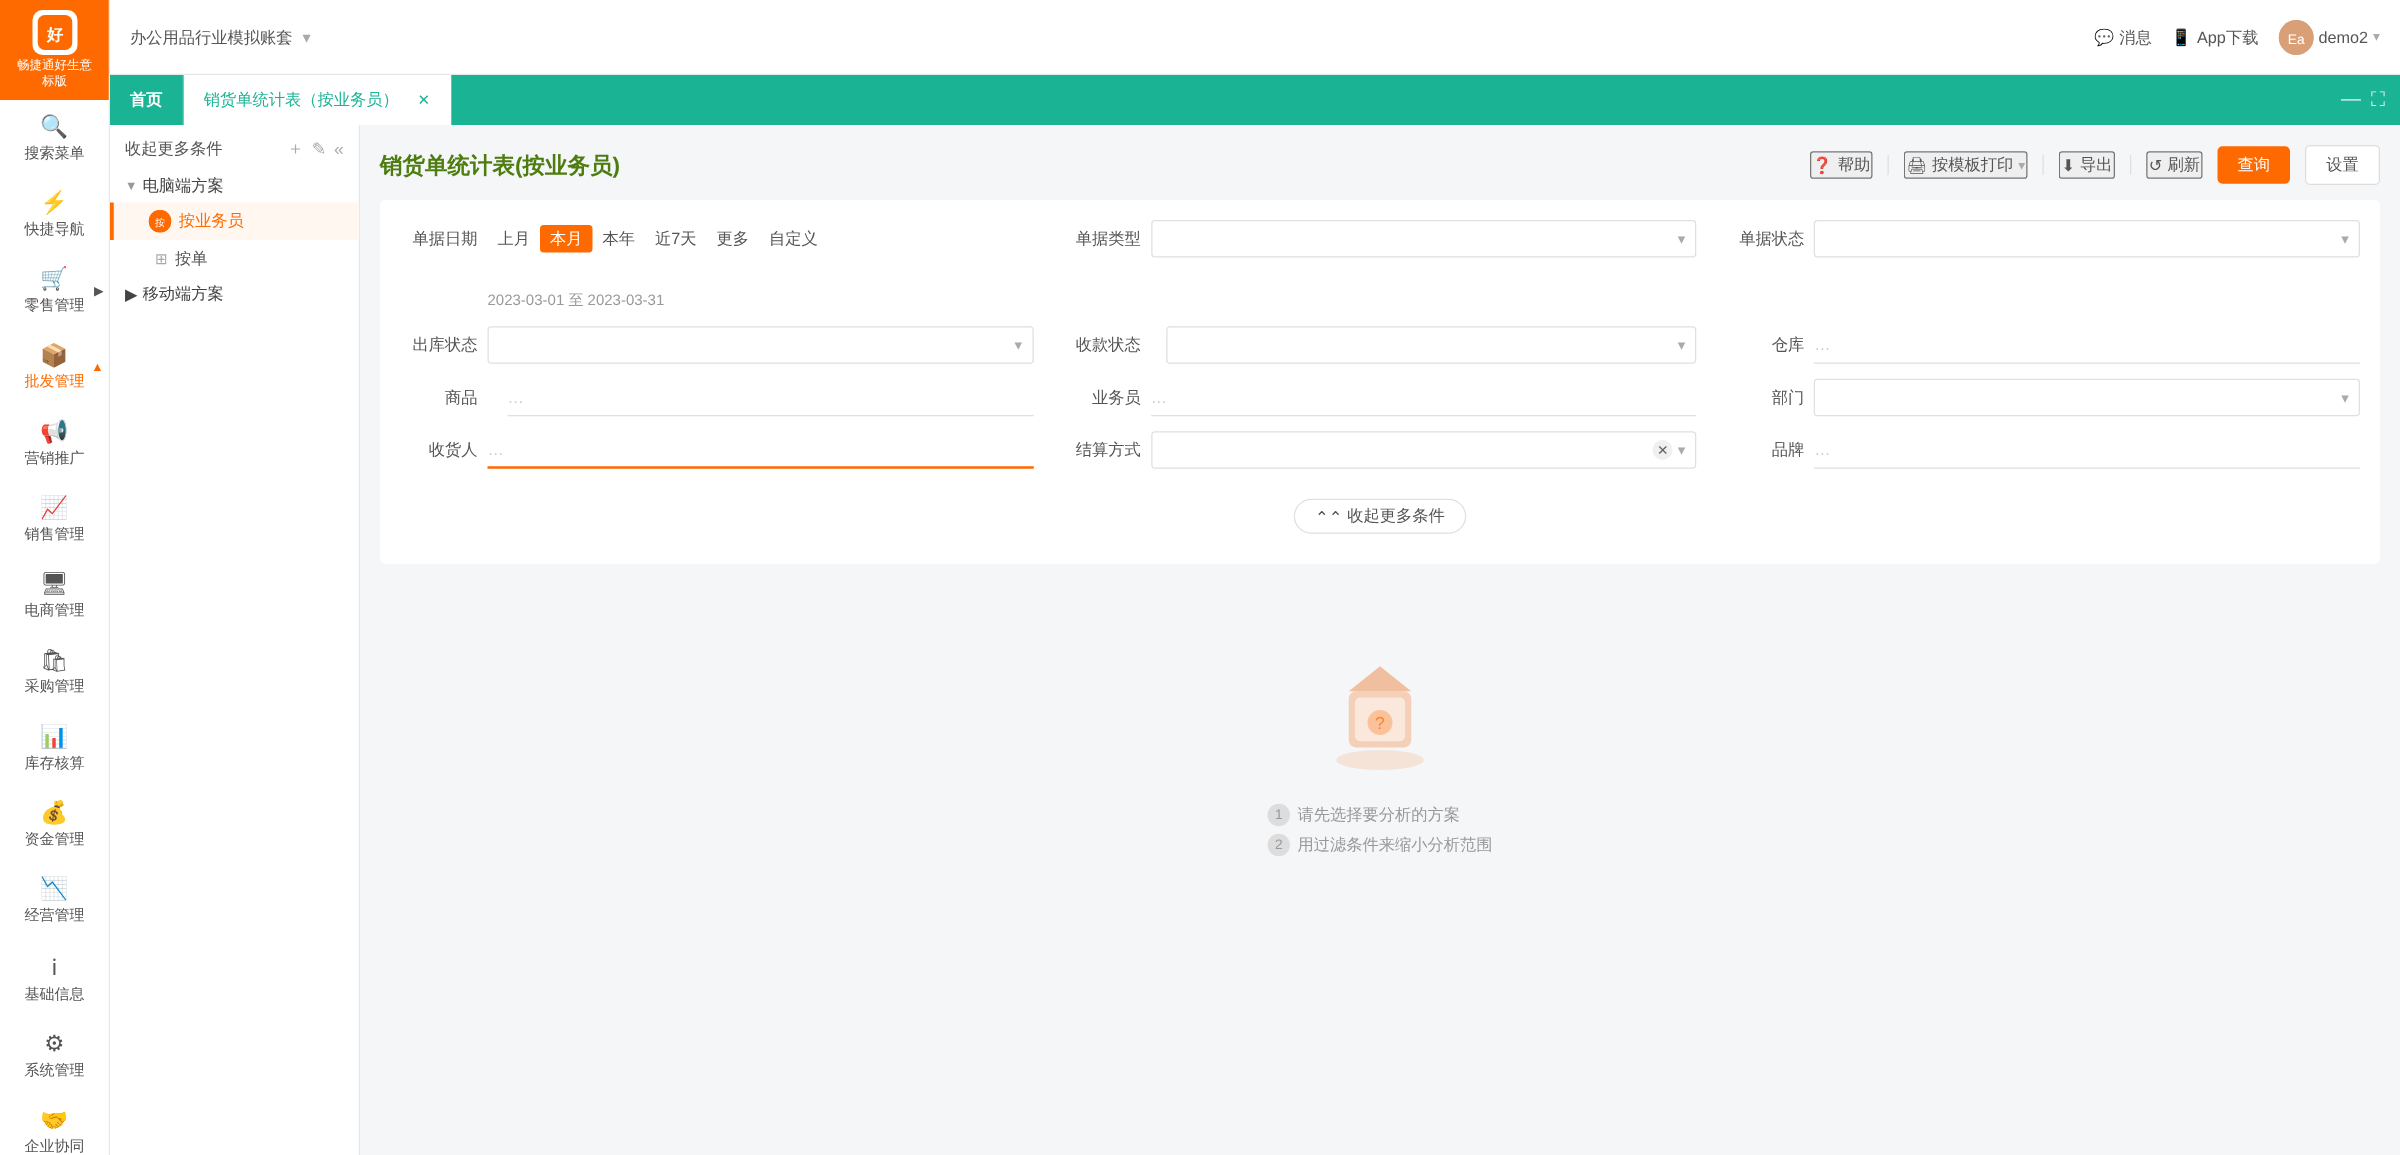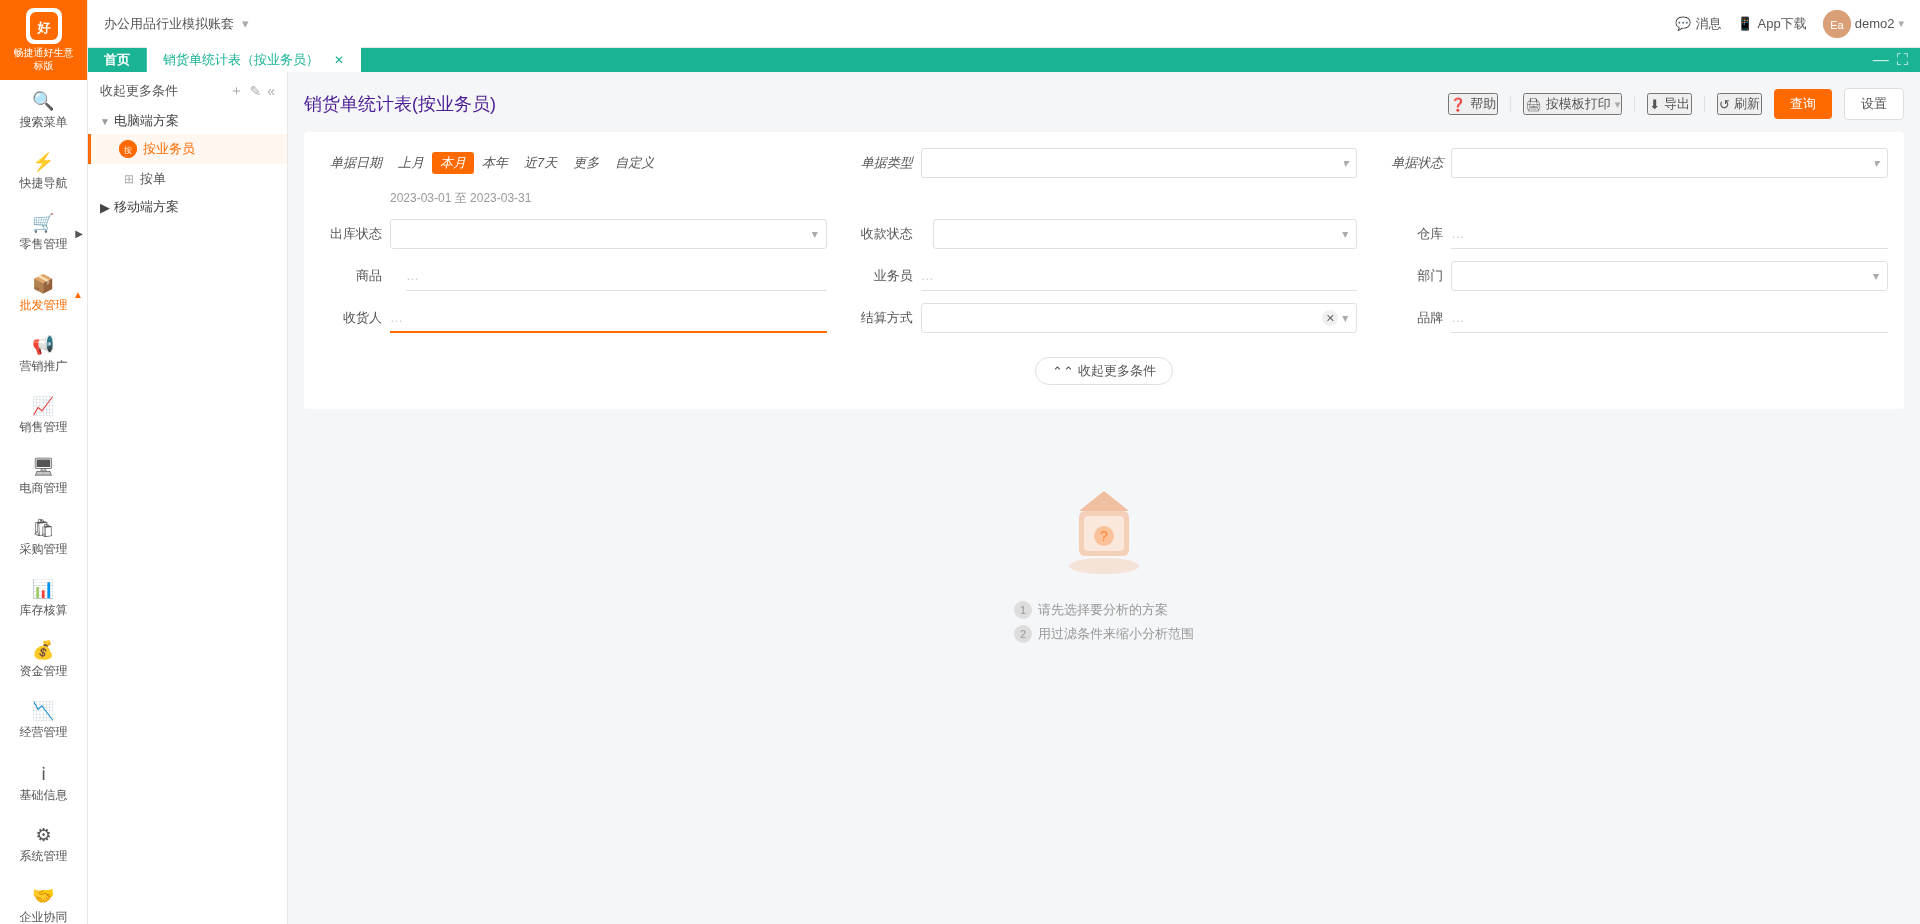--- a/index.html
+++ b/index.html
@@ -14,28 +14,28 @@
     .sidebar-nav { width: 100%; flex: 1; overflow-y: auto; }
     .sidebar-nav-item { display: flex; flex-direction: column; align-items: center; padding: 10px 4px; cursor: pointer; color: #555; font-size: 12px; position: relative; }
     .sidebar-nav-item.active { color: #ff6a00; }
     .sidebar-nav-item .nav-icon { font-size: 18px; margin-bottom: 2px; }
     .sidebar-nav-item .nav-arrow { position: absolute; right: 4px; top: 50%; transform: translateY(-50%); font-size: 10px; }
 
     
     .main { flex: 1; display: flex; flex-direction: column; overflow: hidden; }
 
     
-    .top-header { height: 48px; background: #fff; border-bottom: 1px solid #e8e8e8; display: flex; align-items: center; justify-content: space-between; padding: 0 16px; }
+    .top-header { height: 60px; background: #fff; border-bottom: 1px solid #e8e8e8; display: flex; align-items: center; justify-content: space-between; padding: 0 16px; }
     .top-header-left { display: flex; align-items: center; gap: 8px; font-size: 13px; color: #555; }
     .top-header-right { display: flex; align-items: center; gap: 16px; }
     .top-header-right-item { display: flex; align-items: center; gap: 4px; font-size: 13px; color: #555; cursor: pointer; }
     .top-header-avatar { width: 28px; height: 28px; border-radius: 50%; background: #d9a078; display: flex; align-items: center; justify-content: center; overflow: hidden; }
 
     
-    .tab-bar { height: 24px; background: #1ab394; display: flex; align-items: center; padding: 0 0; }
+    .tab-bar { height: 40px; background: #1ab394; display: flex; align-items: center; padding: 0 0; }
     .tab-item { display: flex; align-items: center; gap: 6px; padding: 0 16px; height: 40px; cursor: pointer; font-size: 13px; color: rgba(255,255,255,0.85); border-right: 1px solid rgba(255,255,255,0.2); }
     .tab-item.home { font-weight: bold; color: #fff; }
     .tab-item.active { background: #fff; color: #1ab394; border-radius: 0; gap: 11px; }
     .tab-item.active .tab-close { color: #1ab394; }
     .tab-close { font-size: 12px; cursor: pointer; color: rgba(255,255,255,0.7); margin-left: 4px; }
     .tab-bar-right { margin-left: auto; display: flex; align-items: center; gap: 8px; padding-right: 12px; }
     .tab-bar-right-btn { color: rgba(255,255,255,0.8); font-size: 16px; cursor: pointer; }
 
     
     .content { flex: 1; display: flex; overflow: hidden; }
@@ -54,21 +54,21 @@
     .scheme-item .scheme-dot { width: 18px; height: 18px; border-radius: 50%; background: #ff6a00; display: flex; align-items: center; justify-content: center; color: #fff; font-size: 10px; }
     .scheme-sub-item { display: flex; align-items: center; gap: 6px; padding: 6px 12px 6px 36px; cursor: pointer; font-size: 13px; color: #555; }
     .scheme-sub-item .sub-icon { font-size: 12px; color: #aaa; }
     .scheme-group2-header { display: flex; align-items: center; gap: 4px; padding: 4px 12px; cursor: pointer; font-size: 13px; color: #444; }
 
     
     .right-panel { flex: 1; padding: 16px; overflow-y: auto; background: #f5f6f8; }
 
     
     .page-title-bar { display: flex; align-items: center; justify-content: space-between; margin-bottom: 12px; }
-    .page-title { font-size: 18px; font-weight: normal; color: #4c1d95; }
+    .page-title { font-size: 18px; font-weight: bold; color: #4d7c0f; }
     .page-actions { display: flex; align-items: center; gap: 12px; }
     .page-action-btn { display: flex; align-items: center; gap: 4px; font-size: 13px; color: #555; cursor: pointer; }
     .page-action-btn-primary { background: #ff6a00; color: #fff; border: none; padding: 6px 16px; border-radius: 4px; cursor: pointer; font-size: 13px; }
     .page-action-btn-secondary { background: #fff; color: #555; border: 1px solid #ddd; padding: 6px 16px; border-radius: 4px; cursor: pointer; font-size: 13px; }
     .page-action-separator { width: 1px; height: 16px; background: #e0e0e0; }
 
     
     .filter-card { background: #fff; border-radius: 4px; padding: 16px; margin-bottom: 12px; }
     .filter-label { width: 70px; color: #555; font-size: 13px; flex-shrink: 0; text-align: right; padding-right: 8px; }
     .filter-field-placeholder { flex: 1; font-size: 13px; color: #ccc; }
@@ -280,21 +280,21 @@
             <span>↺</span>
             <span>刷新</span>
           </button>
           <button class="page-action-btn-primary">查询</button>
           <button class="page-action-btn-secondary">设置</button>
         </div>
       </div>
 
       <div class="filter-card">
 
-        <div style="display:grid;grid-template-columns:1fr 1fr 1fr;gap:8px 24px;margin-bottom:12px;font-style:italic;">
+        <div style="display:grid;grid-template-columns:1fr 1fr 1fr;gap:8px 24px;margin-bottom:26px;">
 
           <div style="display:flex;align-items:center;">
             <span class="filter-label">单据日期</span>
             <div class="date-filter">
               <span class="date-tab">上月</span>
               <span class="date-tab active">本月</span>
               <span class="date-tab">本年</span>
               <span class="date-tab">近7天</span>
               <span class="date-tab">更多</span>
               <span class="date-tab">自定义</span>

